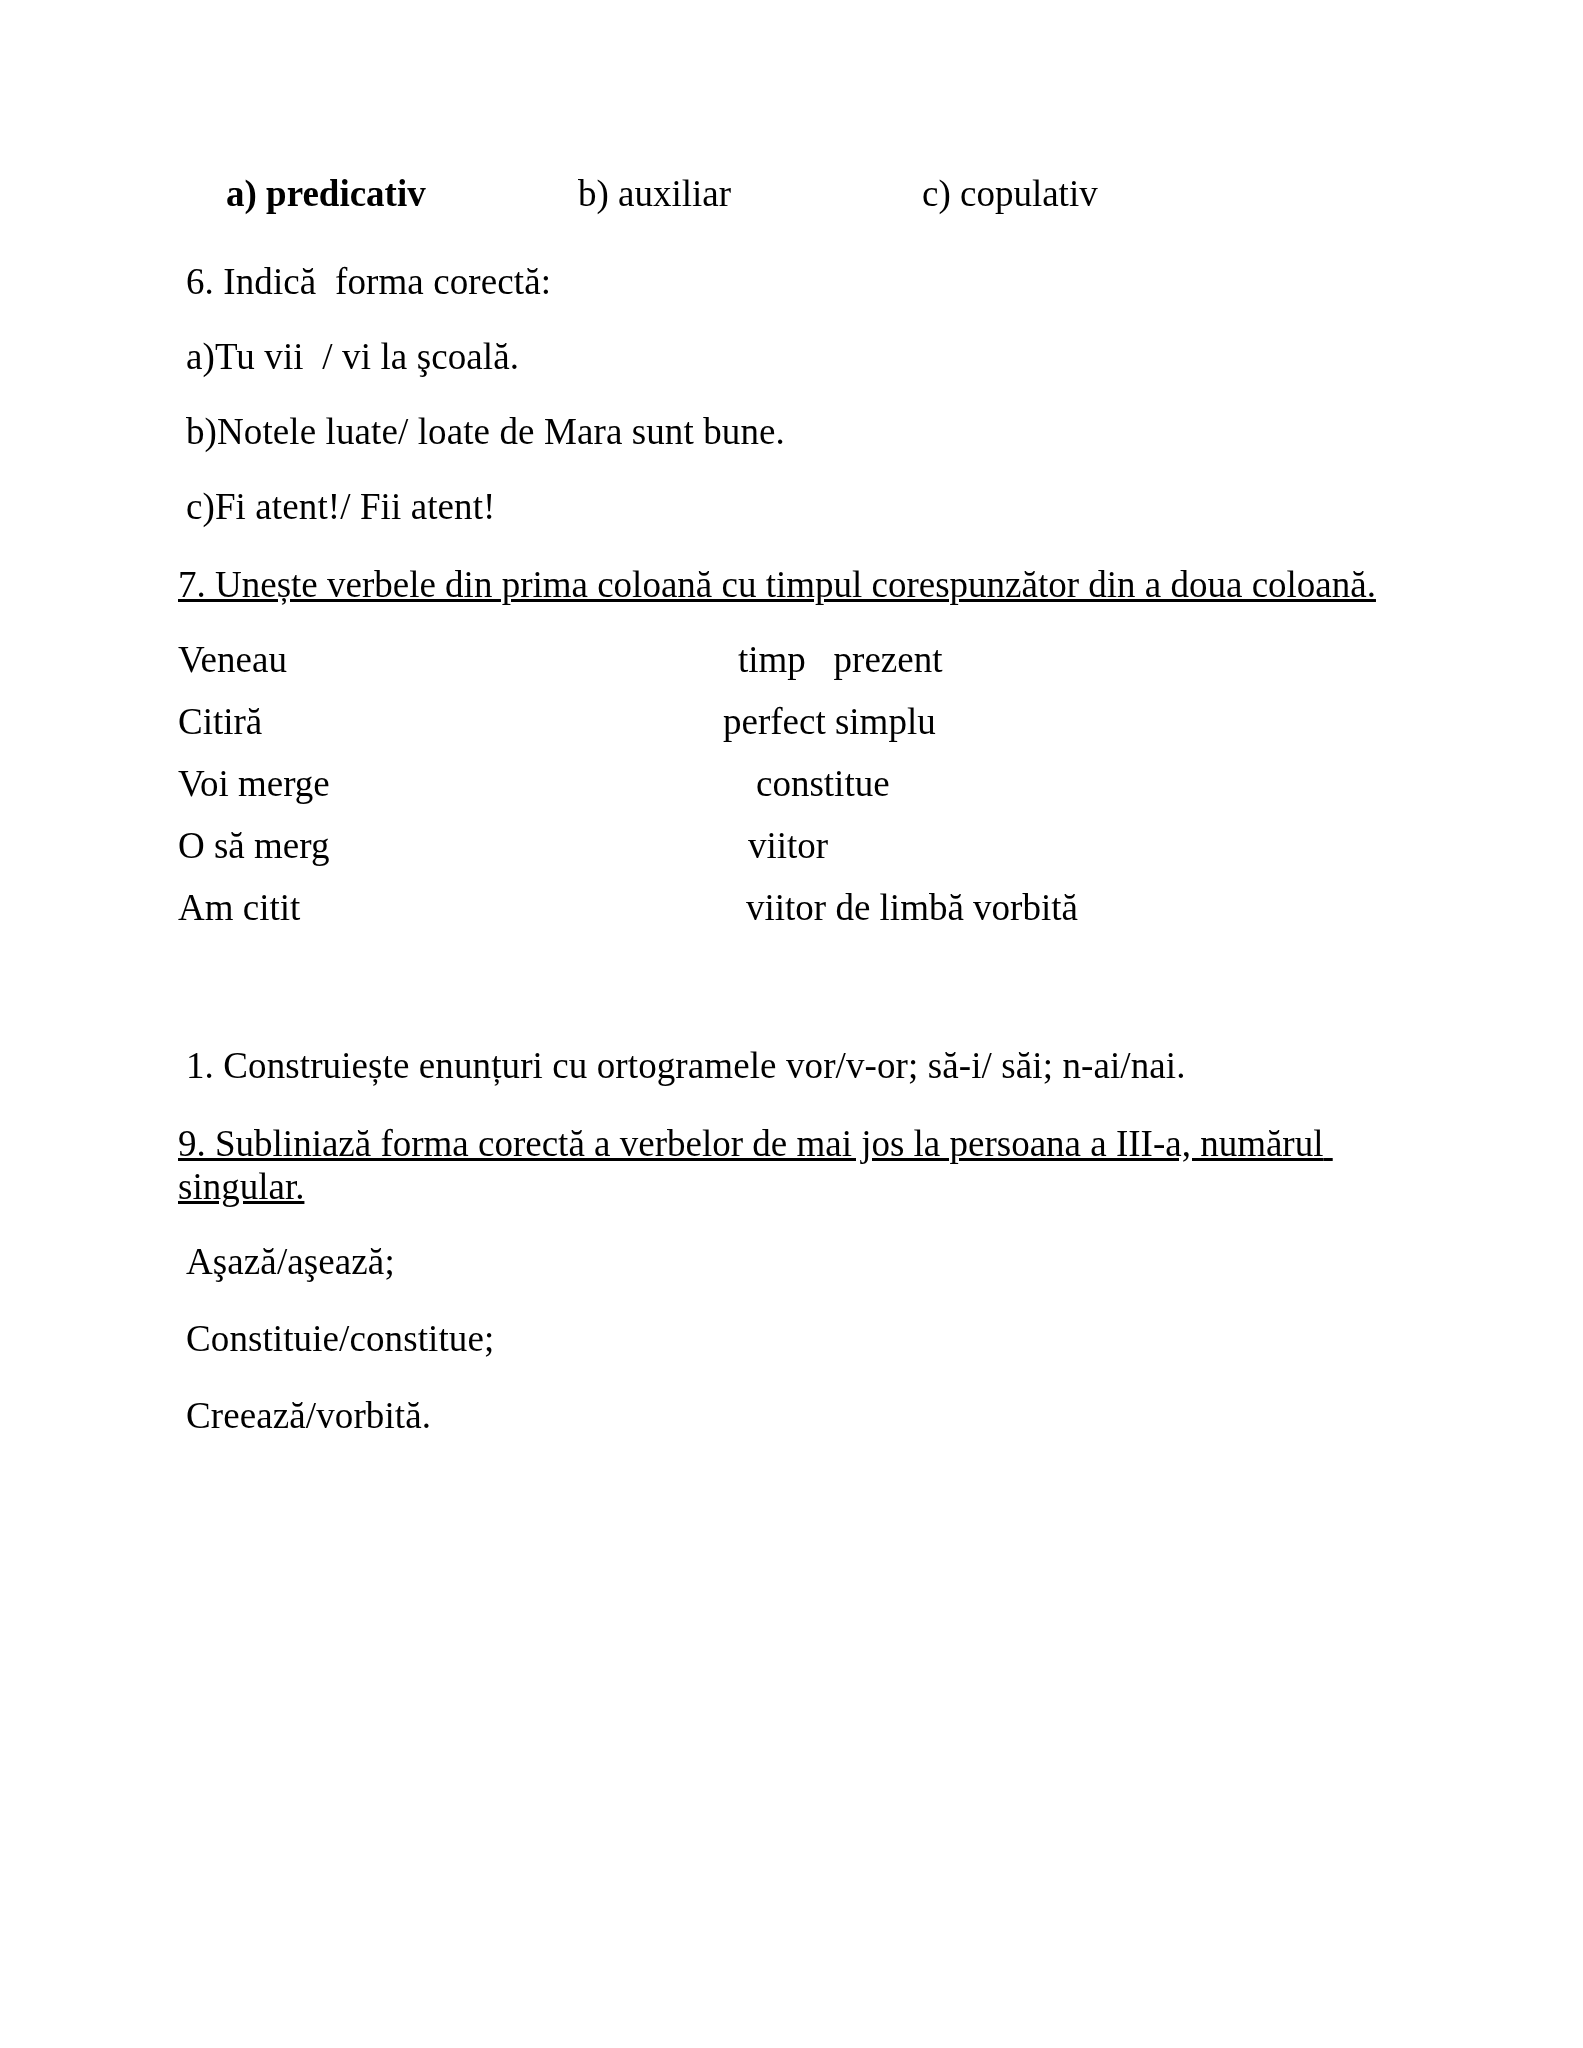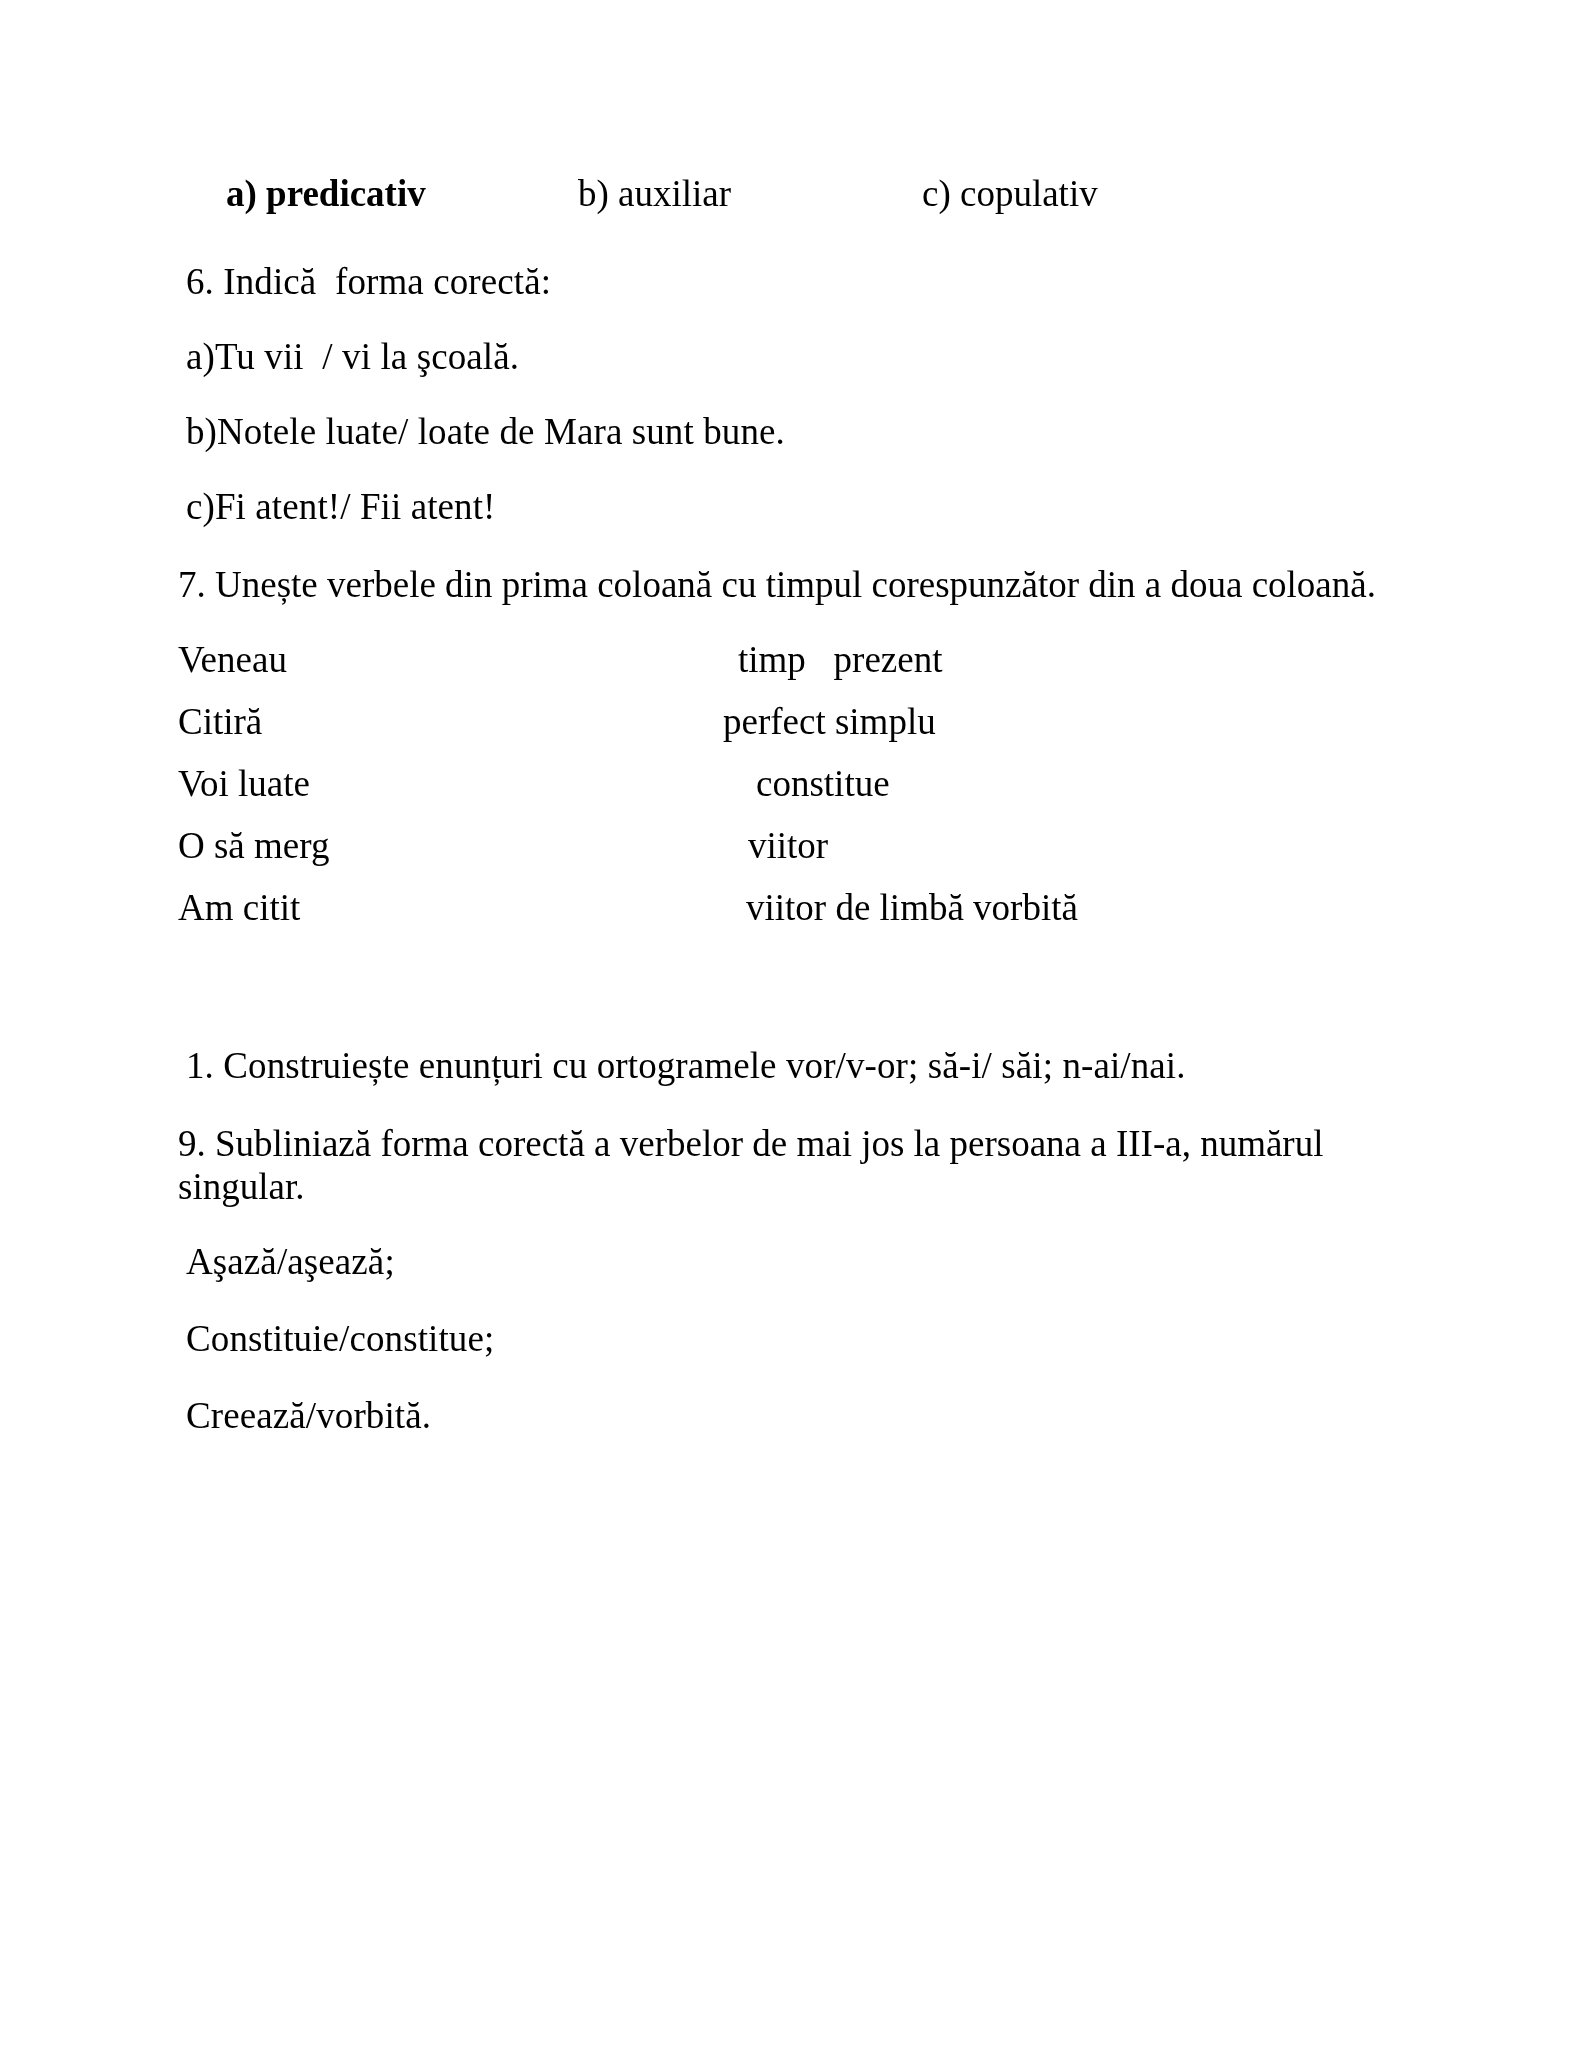--- a/index.html
+++ b/index.html
@@ -48,20 +48,21 @@
   }
   .opt-a { left: 48px; font-weight: bold; }
   .opt-b { left: 400px; }
   .opt-c { left: 744px; }
 
   .para {
     font-size: 37px;
     line-height: 1.18;
     margin: 0 0 30px 0;
     white-space: pre-wrap;
+    text-decoration: underline;
   }
   .para-2line { margin-bottom: 34px; }
 
   
   .match-block {
     position: relative;
     margin: 22px 0 0 0;
     width: 1200px;
   }
   .match-row {
@@ -108,21 +109,21 @@
     <div class="match-block">
       <div class="match-row">
         <span class="match-left">Veneau</span>
         <span class="match-right" style="left:560px;">timp   prezent</span>
       </div>
       <div class="match-row">
         <span class="match-left">Citiră</span>
         <span class="match-right" style="left:545px;">perfect simplu</span>
       </div>
       <div class="match-row">
-        <span class="match-left">Voi luate</span>
+        <span class="match-left">Voi merge</span>
         <span class="match-right" style="left:578px;">constitue</span>
       </div>
       <div class="match-row">
         <span class="match-left">O să merg</span>
         <span class="match-right" style="left:570px;">viitor</span>
       </div>
       <div class="match-row">
         <span class="match-left">Am citit</span>
         <span class="match-right" style="left:568px;">viitor de limbă vorbită</span>
       </div>

